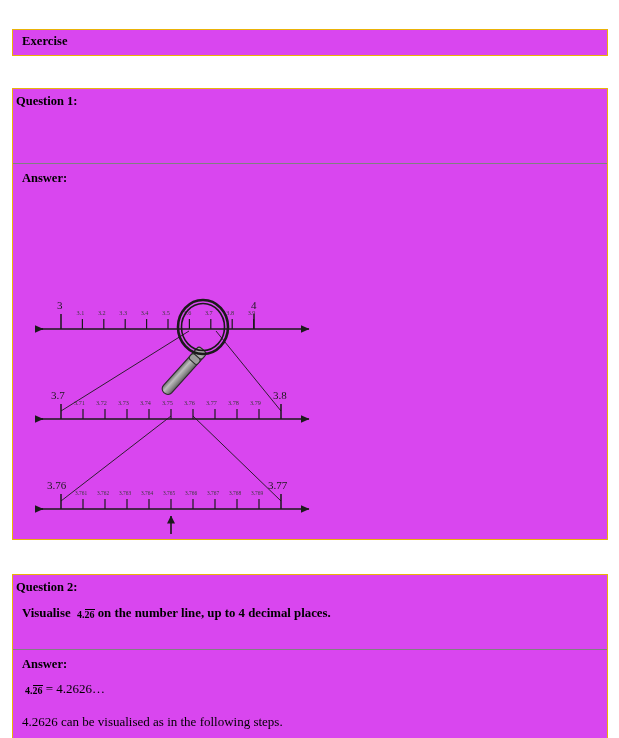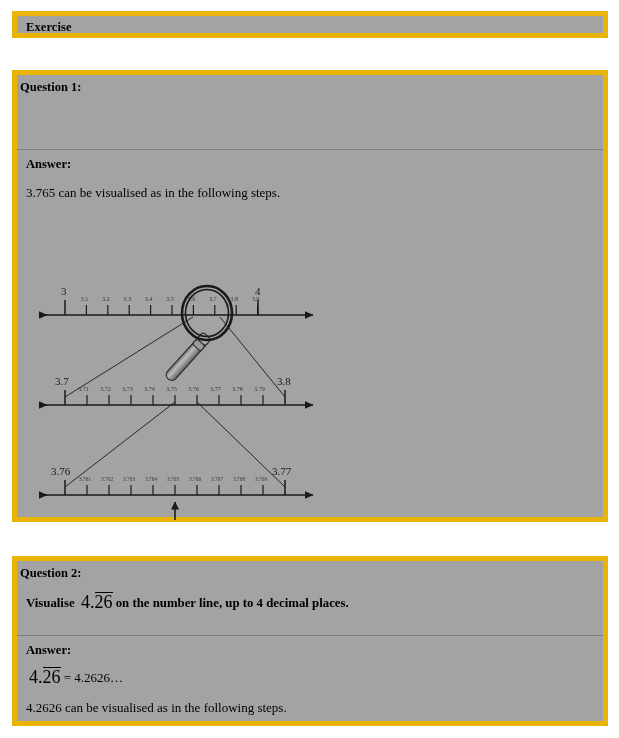--- a/index.html
+++ b/index.html
@@ -19,23 +19,24 @@
   .page {
     position: absolute;
     left: 0; top: 0;
     width: 619px;
     height: 738px;
   }
 
   
   .box {
     position: absolute;
-    border: 5px solid #eab308;
-    background: #a3a3a3;
+    border: 1px solid #eab308;
+    background: #d946ef;
     box-sizing: border-box;
+    margin-top: 18px;
   }
 
   .exercise-box {
     left: 12px;
     top: 11px;
     width: 596px;
     height: 27px;
   }
   .exercise-label {
     position: absolute;
@@ -114,22 +115,22 @@
     position: absolute;
     left: 9px;
     top: 139px;
     font-size: 13px;
   }
 
   
   .repdec {
     display: inline-block;
     white-space: nowrap;
-    font-weight: normal;
-    font-size: 18px;
+    font-weight: bold;
+    font-size: 10px;
     vertical-align: -1px;
   }
   .repdec .bar {
     border-top: 1.3px solid #000;
     display: inline-block;
     line-height: 1.05;
     padding-top: 0px;
   }
 
   
@@ -157,21 +158,20 @@
   </div>
 
   <div class="box q1-box">
 
     <div class="q-head q1-head">
       <span class="q-title">Question 1:</span>
     </div>
 
     <span class="answer-label q1-answer-label">Answer:</span>
 
-    <span class="answer-text q1-answer-text">3.765 can be visualised as in the following steps.</span>
 
     <div class="diagram">
       <svg width="596" height="320" viewBox="0 0 596 320" xmlns="http://www.w3.org/2000/svg">
         <defs>
           <marker id="arrR" markerWidth="9" markerHeight="8" refX="8.5" refY="4" orient="auto" markerUnits="userSpaceOnUse">
             <path d="M0,0 L9,4 L0,8 Z" fill="#1a1a1a"></path>
           </marker>
           <marker id="arrL" markerWidth="9" markerHeight="8" refX="8.5" refY="4" orient="auto" markerUnits="userSpaceOnUse">
             <path d="M0,0 L9,4 L0,8 Z" fill="#1a1a1a"></path>
           </marker>

